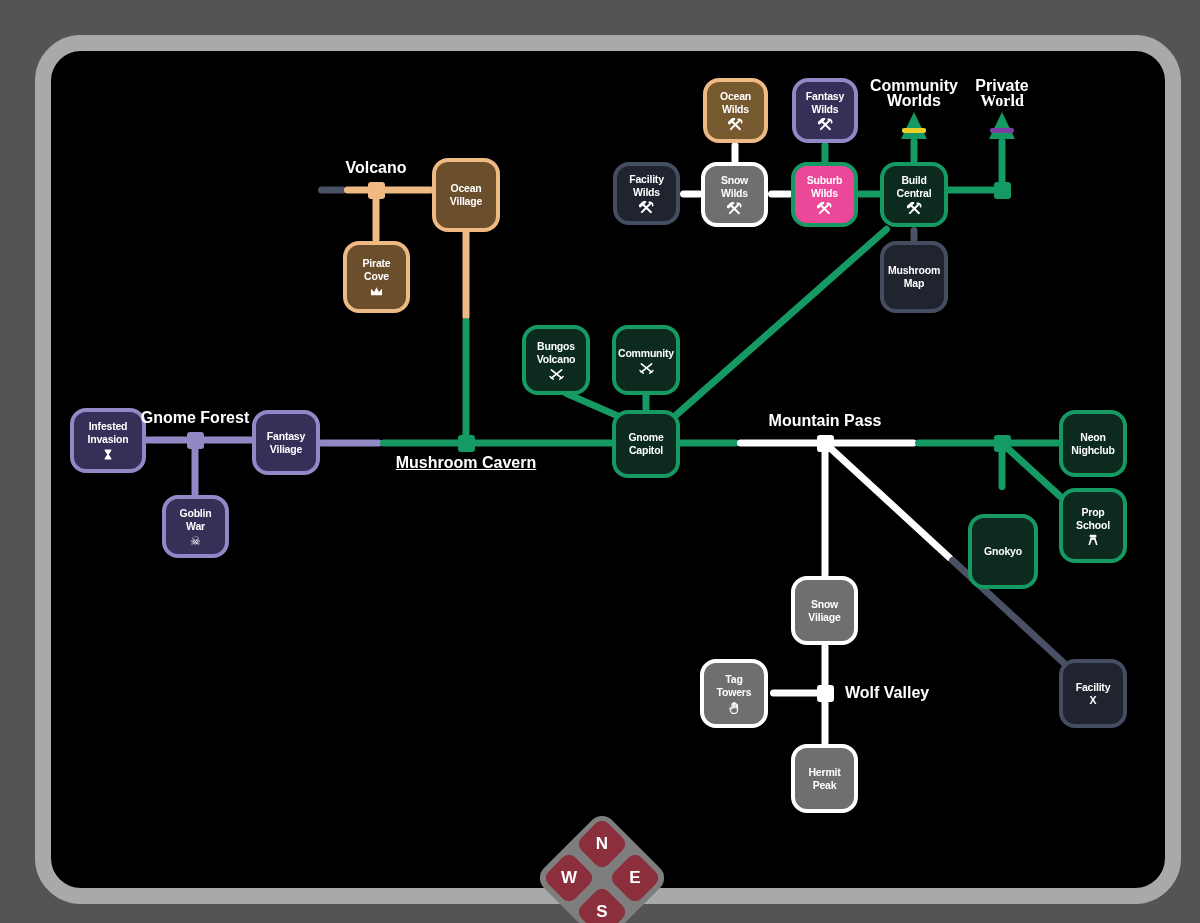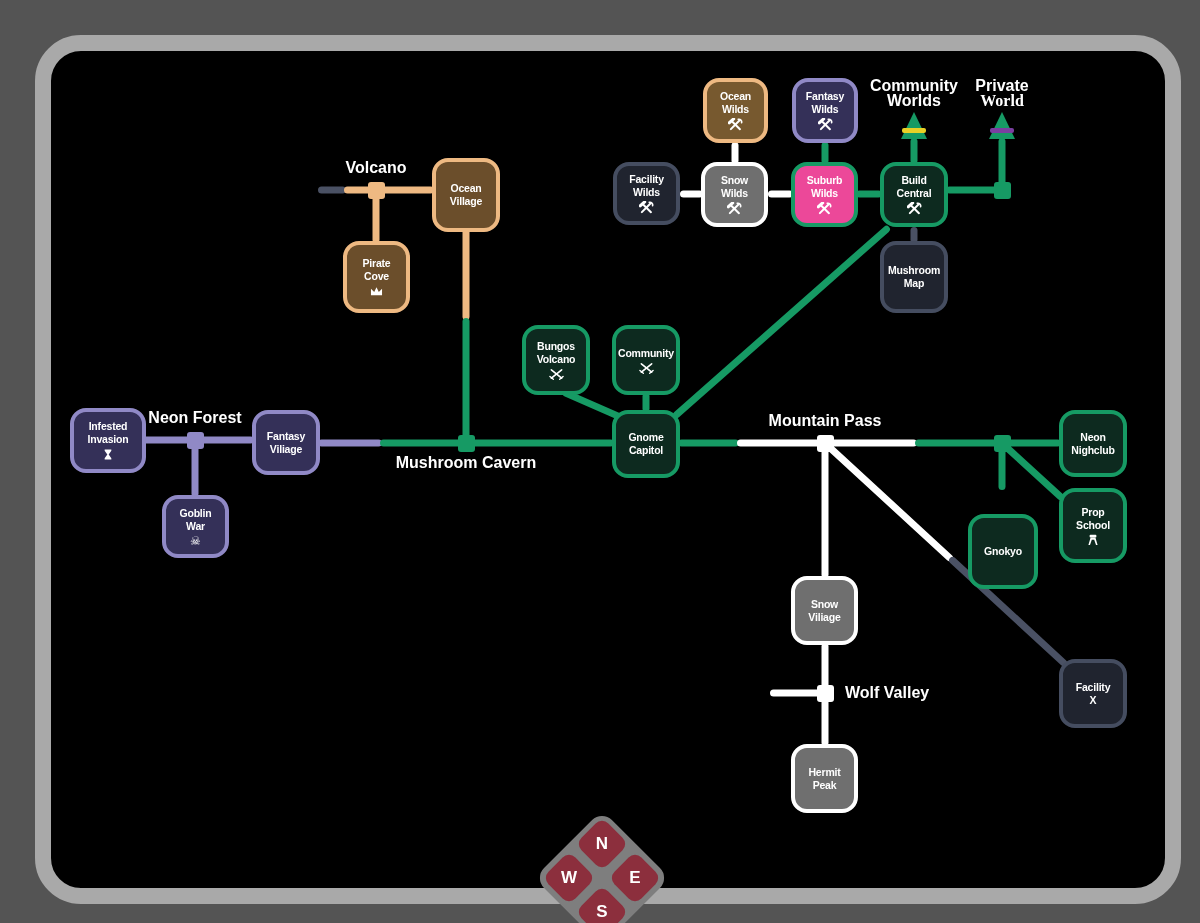--- a/index.html
+++ b/index.html
@@ -59,23 +59,23 @@
     <div class="edge" style="left: 680px; top: 194px; width: 23px; background: rgb(255, 255, 255); transform: translateY(-50%) rotate(0deg);"></div>
     <div class="edge" style="left: 768px; top: 194px; width: 25px; background: rgb(255, 255, 255); transform: translateY(-50%) rotate(0deg);"></div>
     <div class="edge" style="left: 856px; top: 194px; width: 26px; background: rgb(22, 154, 100); transform: translateY(-50%) rotate(0deg);"></div>
     <div class="edge" style="left: 946px; top: 190px; width: 58px; background: rgb(22, 154, 100); transform: translateY(-50%) rotate(0deg);"></div>
     <div class="edge" style="left: 914px; top: 227px; width: 16px; background: rgb(74, 81, 100); transform: translateY(-50%) rotate(90deg);"></div>
     <div class="edge" style="left: 914px; top: 138px; width: 26px; background: rgb(22, 154, 100); transform: translateY(-50%) rotate(90deg);"></div>
     <div class="edge" style="left: 1002px; top: 138px; width: 54px; background: rgb(22, 154, 100); transform: translateY(-50%) rotate(90deg);"></div>
     <div class="junction" style="left: 367.5px; top: 181.5px; background: rgb(238, 185, 130);"></div>
     <div class="map-label" style="left: 286px; width: 180px; top: 161px;">Volcano</div>
     <div class="junction" style="left: 186.5px; top: 431.5px; background: rgb(144, 137, 198);"></div>
-    <div class="map-label" style="left: 105px; width: 180px; top: 411px;">Neon Forest</div>
+    <div class="map-label" style="left: 105px; width: 180px; top: 411px;">Gnome Forest</div>
     <div class="junction" style="left: 457.5px; top: 434.5px; background: rgb(22, 154, 100);"></div>
-    <div class="map-label" style="left: 376px; width: 180px; top: 456px;">Mushroom Cavern</div>
+    <div class="map-label" style="left: 376px; width: 180px; top: 456px; text-decoration: underline;">Mushroom Cavern</div>
     <div class="junction" style="left: 816.5px; top: 434.5px; background: rgb(255, 255, 255);"></div>
     <div class="map-label" style="left: 735px; width: 180px; top: 414px;">Mountain Pass</div>
     <div class="junction" style="left: 816.5px; top: 684.5px; background: rgb(255, 255, 255);"></div>
     <div class="map-label" style="left: 845px; top: 686px; text-align: left;">Wolf Valley</div>
     <div class="junction" style="left: 993.5px; top: 181.5px; background: rgb(22, 154, 100);"></div>
     <div class="junction" style="left: 993.5px; top: 434.5px; background: rgb(22, 154, 100);"></div>
     <div class="arrow-head" style="border-bottom: 27px solid rgb(22, 154, 100); left: 901px; top: 112px;"></div>
     <div class="tick" style="background: rgb(232, 208, 38); left: 902px; top: 128px;"></div>
     <div class="map-label" style="left: 844px; width: 140px; top: 79px;">Community</div>
     <div class="map-label" style="left: 844px; width: 140px; top: 94px;">Worlds</div>
@@ -233,20 +233,29 @@
         <svg width="12" height="12" viewBox="0 0 12 12">
           <rect x="2.6" y="0.8" width="6.8" height="2.6" rx="0.9" fill="#fff"></rect>
           <path d="M3.6 3.4 L1.4 11 L3 11 L4.8 5.8 L7.2 5.8 L9 11 L10.6 11 L8.4 3.4 Z" fill="#fff"></path>
         </svg>
       </div>
     </div>
     <div class="node" style="left: 791px; top: 576px; width: 67px; height: 69px; background: rgb(111, 111, 111); border-color: rgb(255, 255, 255);">
       <div class="node-label">Snow</div>
       <div class="node-label">Viliage</div>
     </div>
+    <div class="node" style="left: 700px; top: 659px; width: 68px; height: 69px; background: rgb(111, 111, 111); border-color: rgb(255, 255, 255);">
+      <div class="node-label">Tag</div>
+      <div class="node-label">Towers</div>
+      <div class="node-icon">
+        <svg width="13" height="14" viewBox="0 0 14 14">
+          <path d="M4.4 12.8 C3 11.3 2 9.2 2 7.6 C2 6.6 3.3 6.4 3.8 7.3 L4.3 8.2 L4.3 3 C4.3 1.8 5.8 1.8 5.8 3 L5.8 6.6 L5.8 2 C5.8 0.8 7.3 0.8 7.3 2 L7.3 6.6 L7.3 2.8 C7.3 1.6 8.8 1.6 8.8 2.8 L8.8 7 L8.8 4 C8.8 2.9 10.2 2.9 10.2 4 L10.2 9 C10.2 11.2 9.2 12.8 7.6 12.8 Z" stroke="#fff" stroke-width="1.2" fill="none" stroke-linejoin="round"></path>
+        </svg>
+      </div>
+    </div>
     <div class="node" style="left: 791px; top: 744px; width: 67px; height: 69px; background: rgb(111, 111, 111); border-color: rgb(255, 255, 255);">
       <div class="node-label">Hermit</div>
       <div class="node-label">Peak</div>
     </div>
     <div class="node" style="left: 1059px; top: 659px; width: 68px; height: 69px; background: rgb(32, 36, 47); border-color: rgb(69, 77, 96);">
       <div class="node-label">Facility</div>
       <div class="node-label">X</div>
     </div>
     <div class="diamond compass" style="width: 96px; height: 96px; left: 554px; top: 830px; background: rgb(126, 126, 126); border-radius: 14px;"></div>
     <div class="diamond compass" style="width: 38px; height: 38px; left: 583px; top: 825px; background: rgb(140, 47, 61); border-radius: 9px;">

